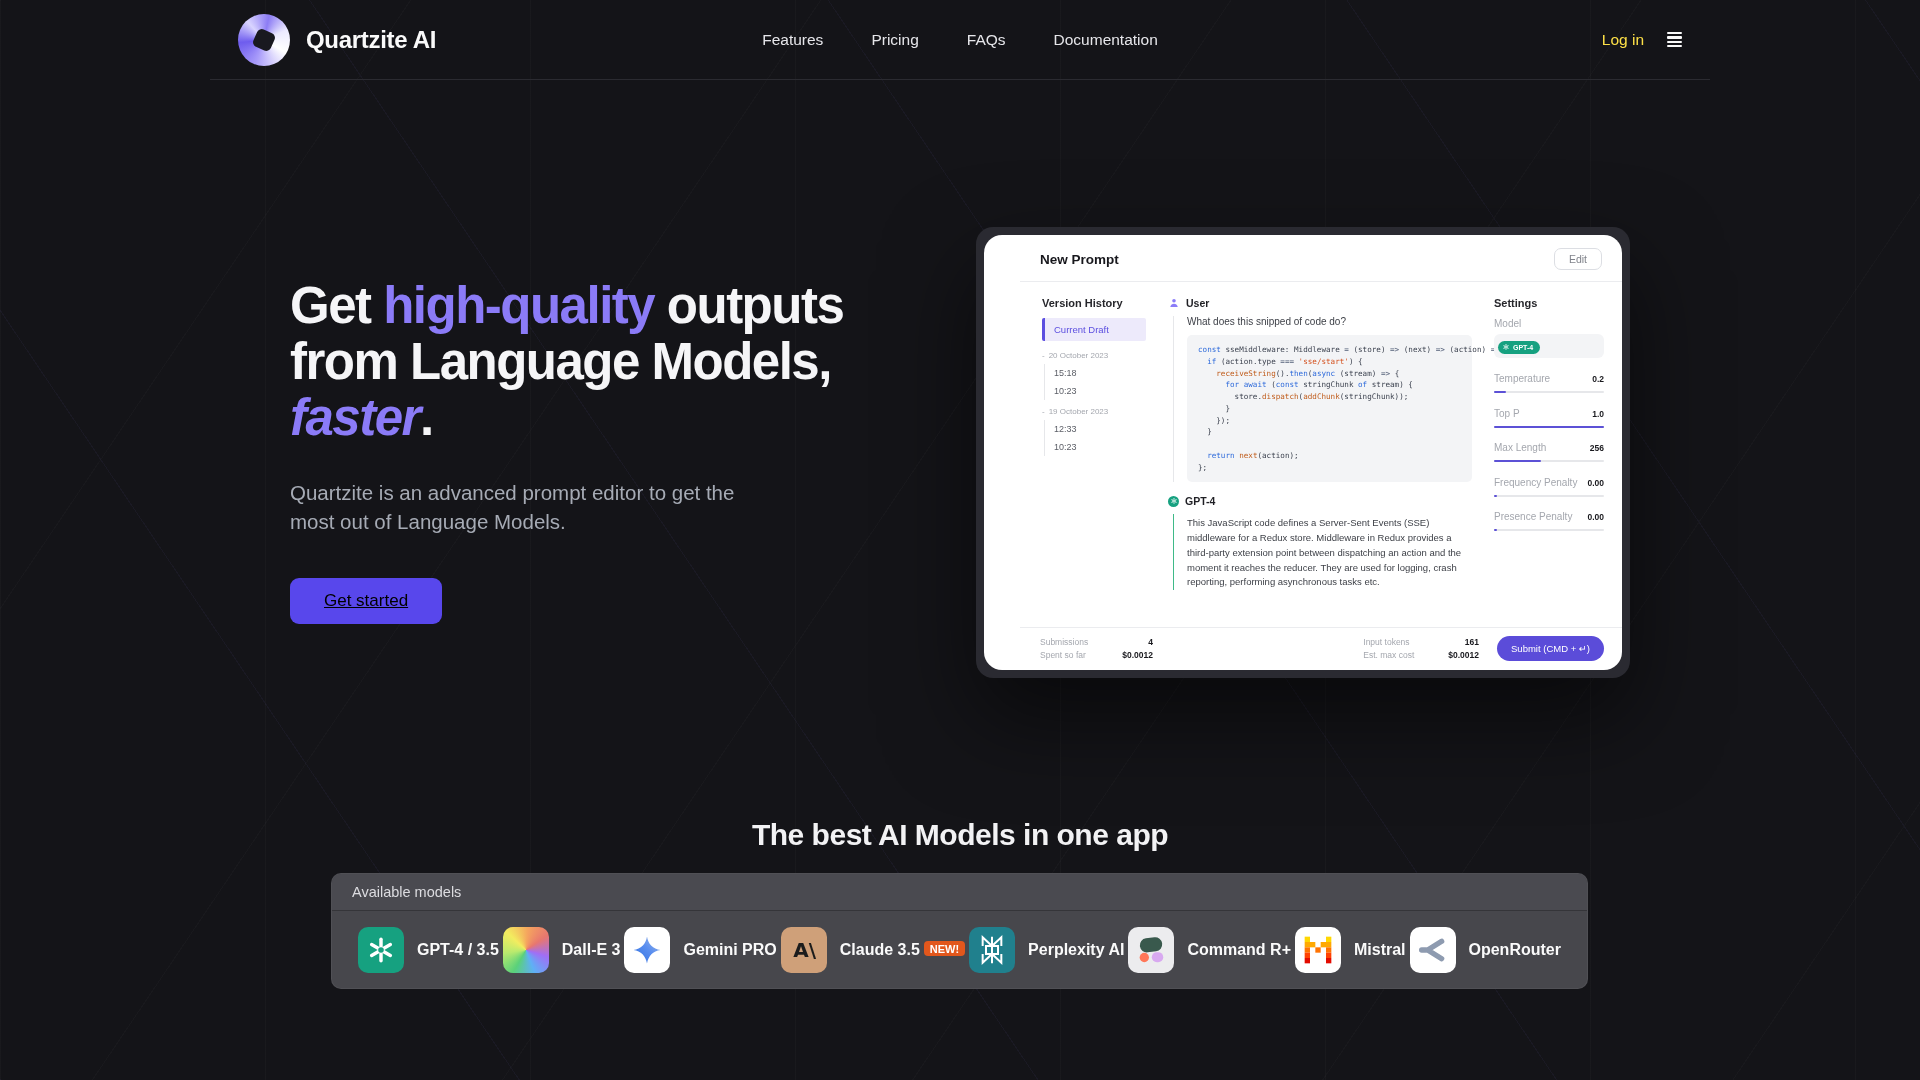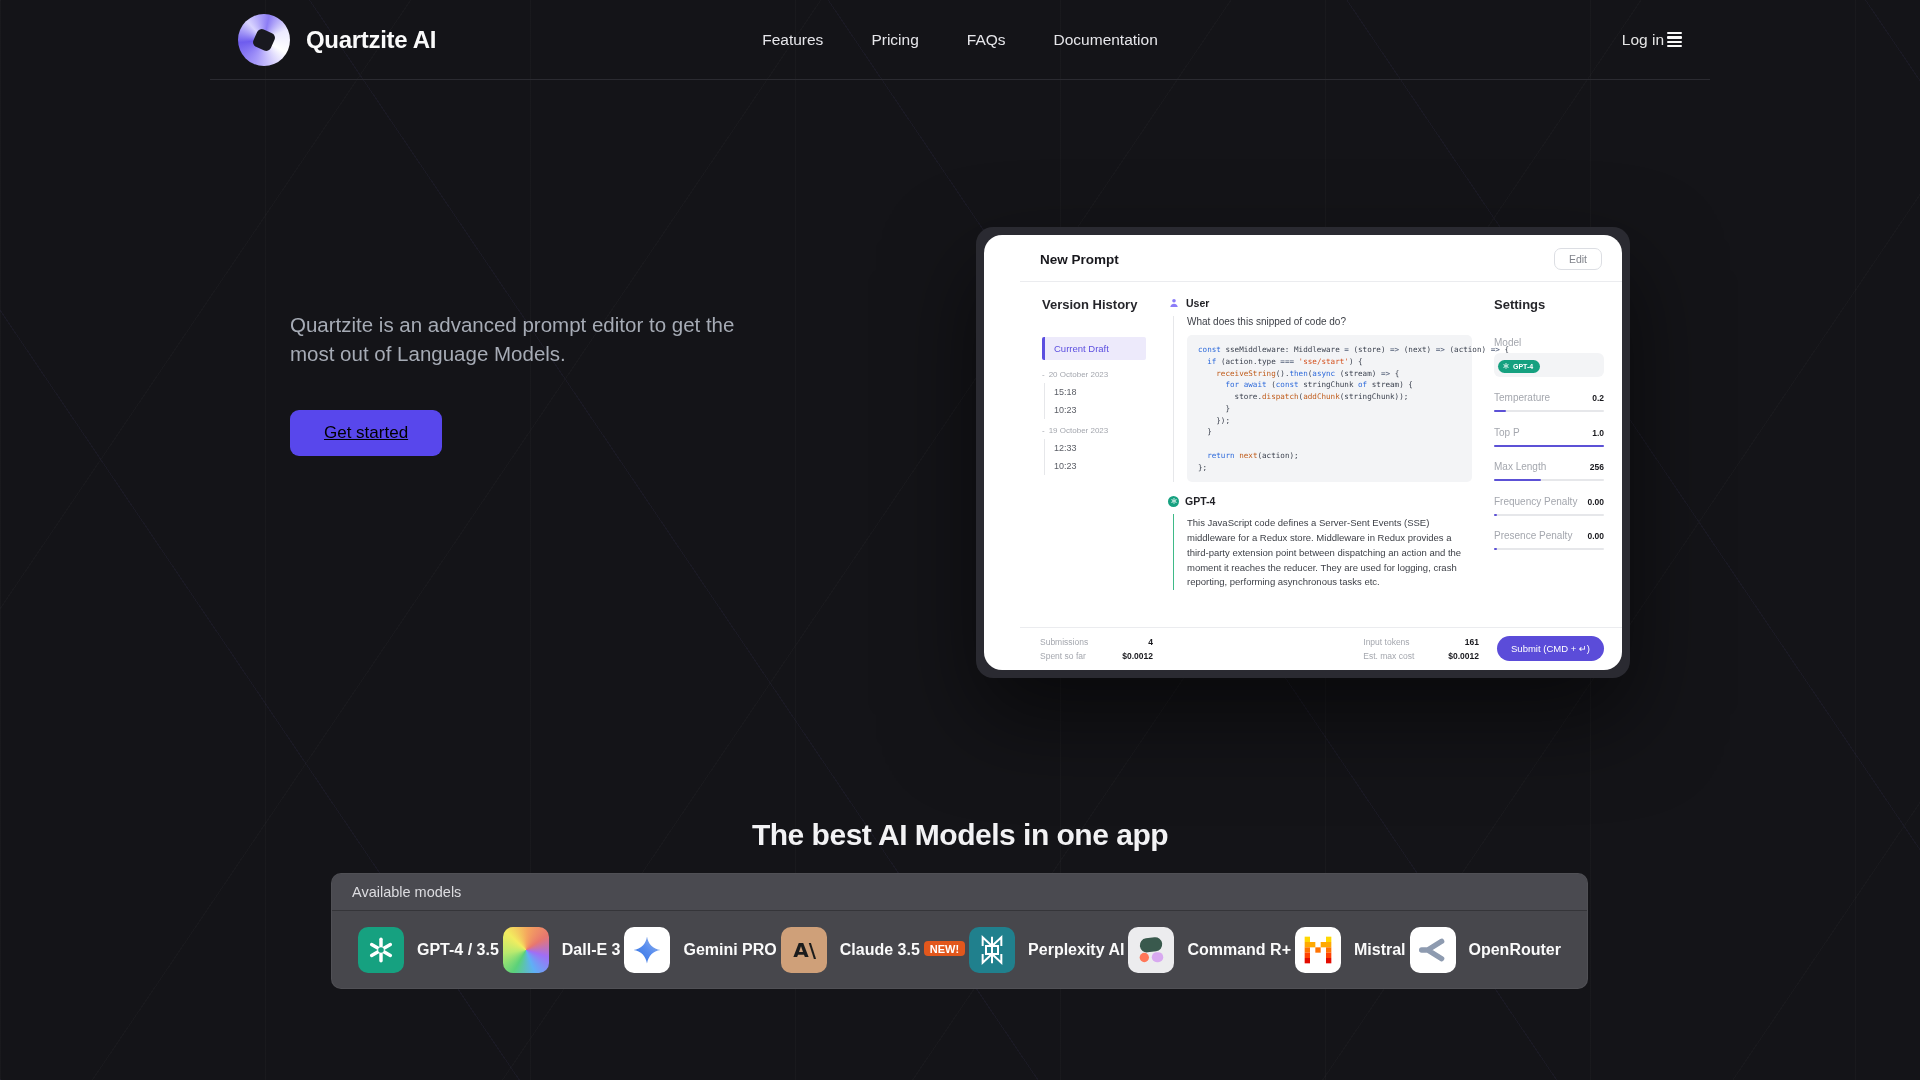--- a/index.html
+++ b/index.html
@@ -24,21 +24,21 @@
     border-bottom:1px solid #2b2b31; padding:0 28px; }
   .brand { display:flex; align-items:center; gap:16px; flex:1; cursor:pointer; }
   .brand-logo { width:52px; height:52px; border-radius:50%; position:relative; overflow:hidden;
     background:conic-gradient(from 120deg, #ffffff, #a99cfa 22%, #6e5cee 40%, #d9d4ff 55%, #8c7cf4 70%, #eceaff 85%, #ffffff); }
   .brand-logo::after { content:""; position:absolute; left:50%; top:50%; width:19px; height:19px;
     background:#191920; border-radius:5px; transform:translate(-50%,-50%) rotate(24deg); }
   .brand-name { font-size:24px; font-weight:700; letter-spacing:-0.3px; color:#fafafa; }
   .nav-links { display:flex; gap:48px; }
   .nav-link { font-size:15.5px; font-weight:500; color:#e6e6ea; cursor:pointer; }
   .nav-right { flex:1; display:flex; justify-content:flex-end; }
-  .login { display:flex; align-items:center; gap:3px; font-size:15.5px; font-weight:500; color:#e5e5e5; cursor:pointer;text-align:center; }
+  .login { display:flex; align-items:center; gap:23px; font-size:15.5px; font-weight:500; color:#fde047; cursor:pointer;text-align:center; }
   .menu-icon { display:inline-flex; flex-direction:column; gap:2px; }
   .menu-icon i { display:block; width:15px; height:2.4px; background:#fafafa; border-radius:1px; }
 
   
   .hero-left { position:absolute; left:290px; top:278px; width:640px; }
   .hero-title { font-size:51px; line-height:56px; font-weight:800; letter-spacing:-1.5px; color:#f5f5f7; }
   .hl { color:#8b7bf7; }
   .hl-italic { color:#8b7bf7; font-style:italic; }
   .hero-desc { margin-top:32px; width:470px; font-size:20.5px; line-height:29px; color:#a6abb5; }
   .cta-btn { margin-top:42px; display:inline-block; background:#5847ec; color:#000000;
@@ -53,21 +53,21 @@
     color:#1c1c22; overflow:hidden;padding-left:36px; }
   .app-header { display:flex; align-items:center; justify-content:space-between; padding:13px 20px 11px; }
   .app-title { font-size:13.5px; font-weight:700; color:#18181d; }
   .edit-btn { font-size:10.5px; color:#80838b; background:#fff; border:1px solid #dcdee3;
     border-radius:7px; padding:4px 14px; cursor:pointer; font-family:"Liberation Sans", sans-serif; }
   .app-divider { border-top:1px solid #ebecef; }
   .app-body { flex:1; min-height:0; display:flex; gap:22px; padding:15px 18px 6px 22px; }
 
   
   .col-versions { width:104px; flex-shrink:0; }
-  .col-title { font-size:13px; font-weight:700; color:#26262b; margin-bottom:25px; }
+  .col-title { font-size:11px; font-weight:700; color:#26262b; margin-bottom:9px; }
   .current-draft { font-size:9.5px; font-weight:500; color:#5c4fe0; background:#edeafb;
     border-left:3px solid #5c4fe0; padding:6px 9px; border-radius:2px; margin-bottom:10px; cursor:pointer; }
   .vh-group { font-size:8px; color:#a4a7ae; margin:7px 0 4px; display:flex; gap:4px; align-items:center; cursor:pointer; }
   .vh-times { border-left:1px solid #e6e7ea; margin-left:2px; padding-left:9px; }
   .vh-time { font-size:9px; color:#5b5e66; padding:4px 0; cursor:pointer; }
 
   
   .col-chat { flex:1; min-width:0; }
   .role-row { display:flex; align-items:center; gap:6px; margin-bottom:7px; }
   .role-name { font-size:10.5px; font-weight:700; color:#1f1f24; }
@@ -92,21 +92,21 @@
   .model-pill { display:inline-flex; align-items:center; gap:3px; background:#16a180; border-radius:999px;
     color:#fff; font-size:7px; font-weight:700; padding:2.5px 7px 2.5px 4px; }
   .model-pill svg { width:8px; height:8px; }
   .slider-row { margin-bottom:14.5px; cursor:pointer; }
   .slider-top { display:flex; justify-content:space-between; align-items:baseline; }
   .slider-val { font-size:8.5px; font-weight:700; color:#18181d; }
   .slider-track { height:2px; background:#e6e7ea; border-radius:2px; margin-top:7px; position:relative; }
   .slider-fill { position:absolute; left:0; top:0; height:2px; background:#5c51d6; border-radius:2px; }
 
   
-  .app-footer { border-top:1px solid #ebecef; padding:8px 18px 9px 20px; display:flex; }
+  .app-footer { border-top:1px solid #ebecef; padding:8px 18px 9px 20px; display:flex; align-items:center; }
   .stats { display:grid; grid-template-columns:auto auto; column-gap:34px; row-gap:3px; align-items:center; }
   .stat-label { font-size:8.5px; color:#a4a7ae; }
   .stat-value { font-size:8.5px; font-weight:700; color:#18181d; text-align:right; }
   .footer-spacer { flex:1; }
   .stats.right { margin-right:18px; }
   .submit-btn { background:#5b4cd9; color:#fff; border:none; border-radius:13px; padding:7px 14px;
     font-size:9.5px; font-weight:500; cursor:pointer; font-family:"Liberation Sans", sans-serif; }
 
   
   .models-heading { position:absolute; top:818px; left:0; width:100%; text-align:center;
@@ -158,20 +158,25 @@
             <i></i>
             <i></i>
             <i></i>
           </span>
       </div>
     </div>
   </div>
 </div>
 
 <div class="hero-left">
+  <div class="hero-title">
+    <div><span>Get </span><span class="hl">high-quality</span><span> outputs</span></div>
+    <div>from Language Models,</div>
+    <div><span class="hl-italic">faster</span><span>.</span></div>
+  </div>
   <div class="hero-desc">
     <div>Quartzite is an advanced prompt editor to get the most out of Language Models.</div>
   </div>
   <button class="cta-btn">Get started</button>
 </div>
 
 <div class="app-frame">
   <div class="app-card">
 
     <div class="app-header">

